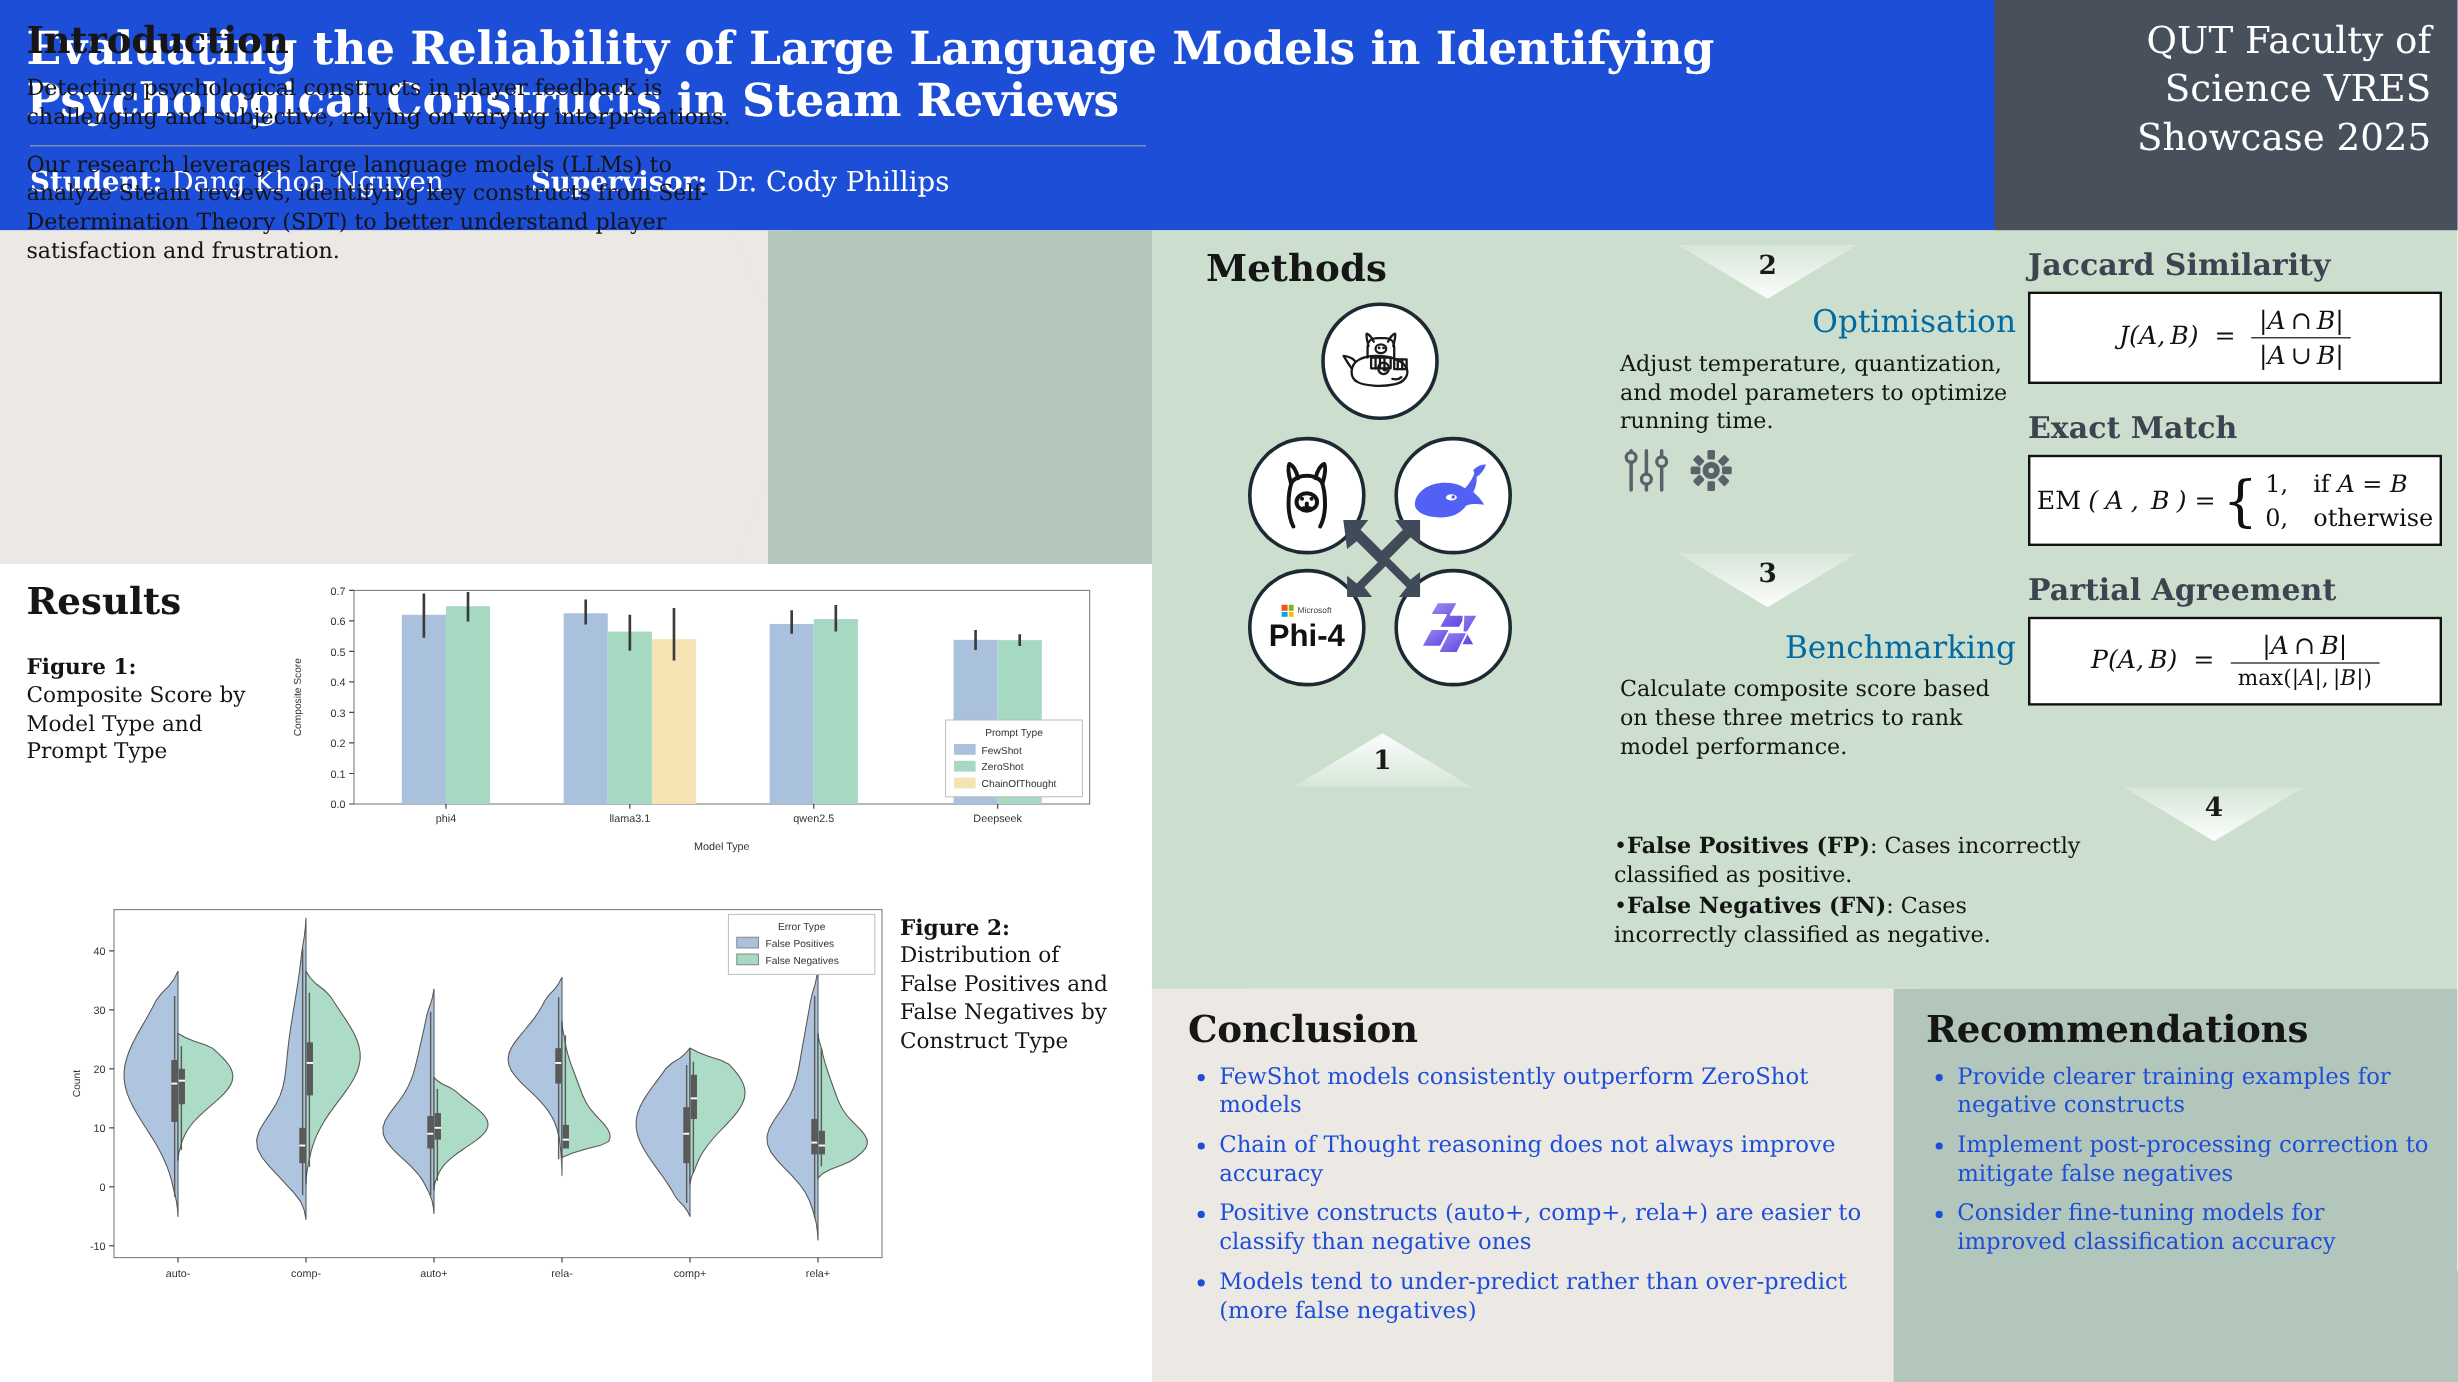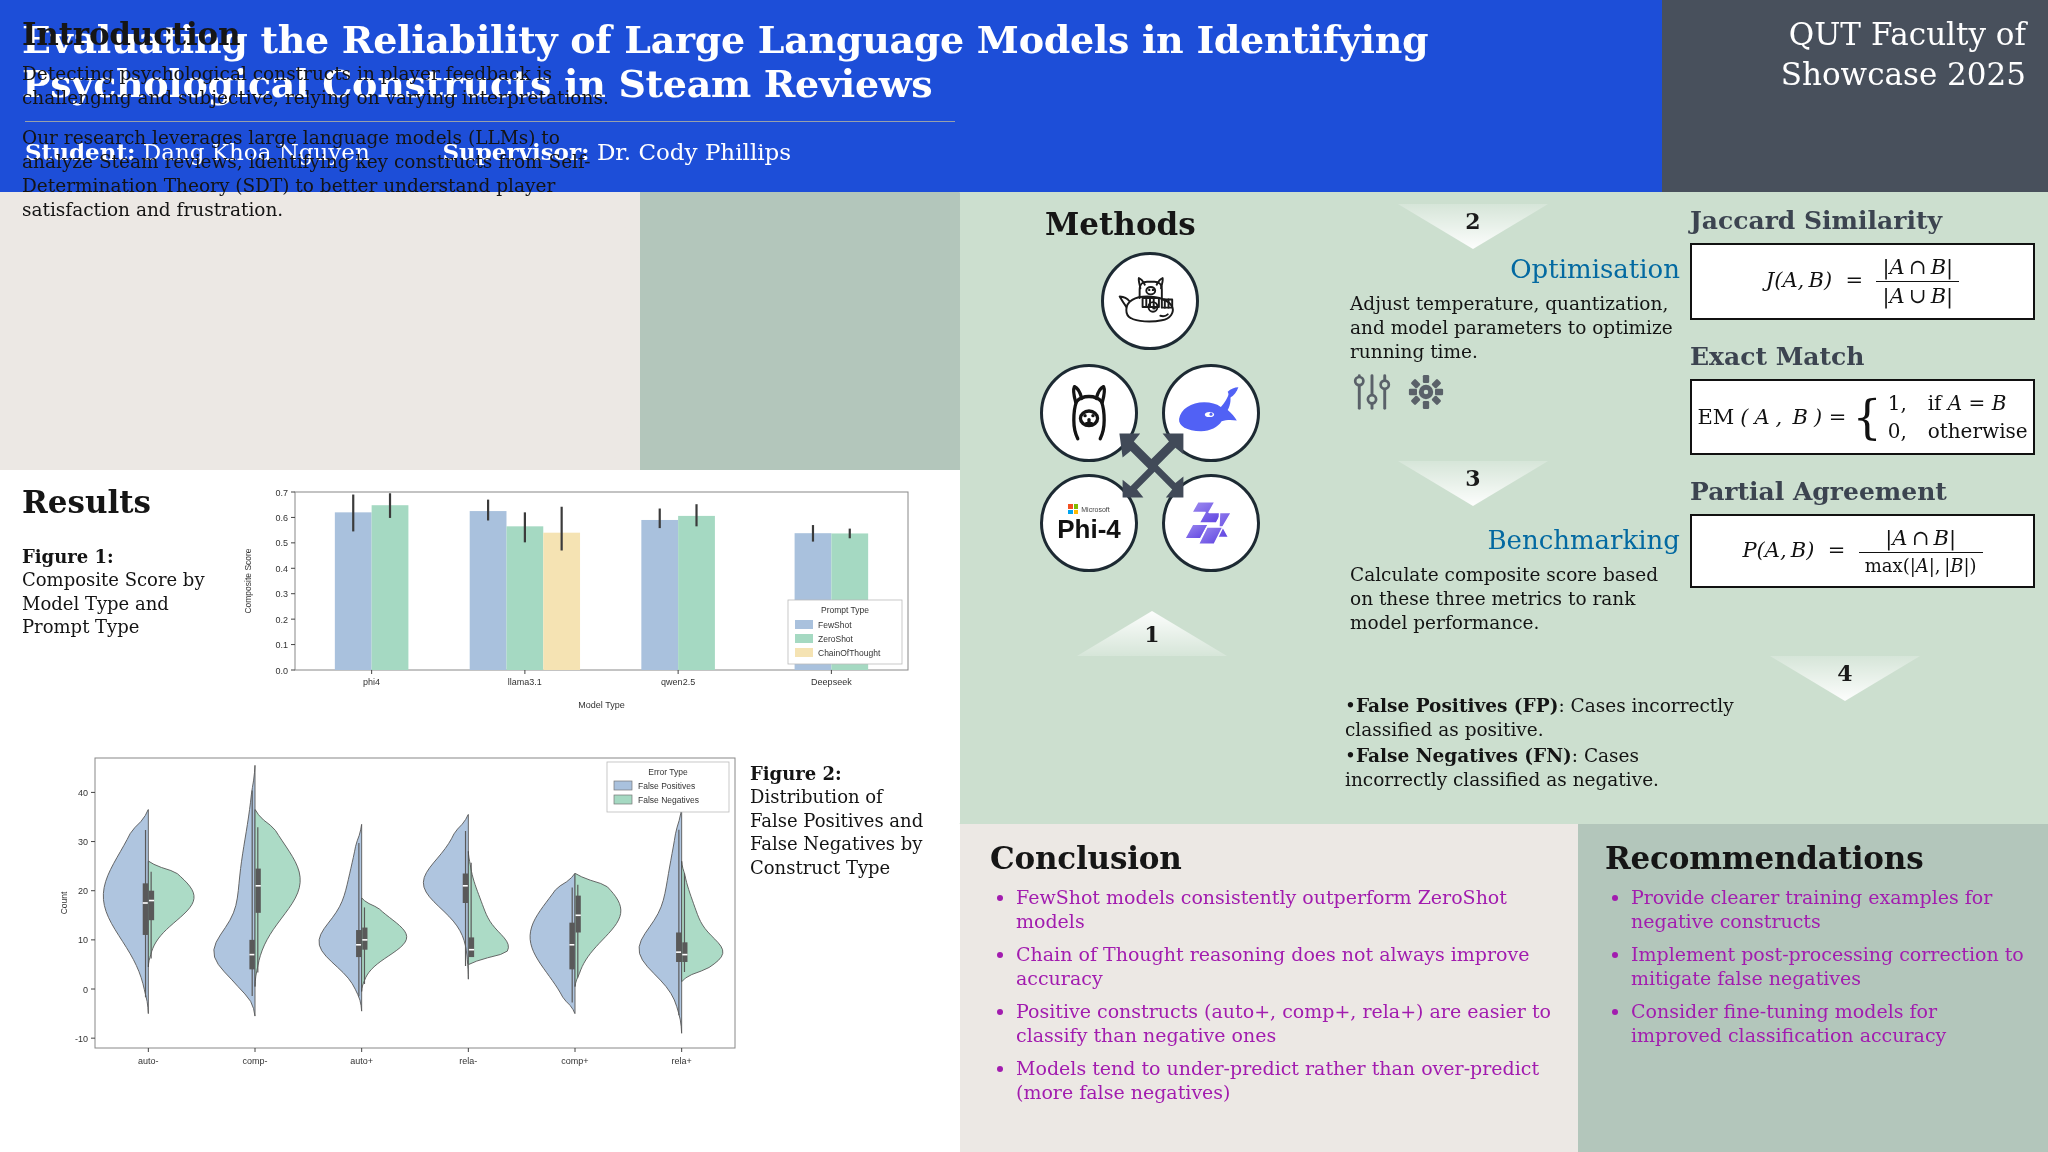--- a/index.html
+++ b/index.html
@@ -65,21 +65,21 @@
     background:#ccdfcf;
   }
   .methods-notch{
     position:absolute;left:920px;top:192px;width:120px;height:632px;
     background:#ccdfcf;
     clip-path:polygon(33% 0,100% 0,100% 100%,33% 100%,100% 50%);
   }
   .methods-h{
     position:absolute;left:1005px;top:206px;
     font-family:"DejaVu Serif", serif;font-weight:700;
-    font-size:31px;color:#161616;margin-left:40px;
+    font-size:31px;color:#161616;
   }
 
   
   .cluster{position:absolute;left:1000px;top:252px;width:300px;height:340px;}
   .mcircle{
     position:absolute;width:98px;height:98px;border-radius:50%;
     background:#ffffff;border:3px solid #1d2a33;
     display:flex;align-items:center;justify-content:center;
     box-sizing:border-box;overflow:hidden;
   }
@@ -152,21 +152,21 @@
   .conclusion{
     position:absolute;left:960px;top:824px;width:640px;height:328px;background:#ece8e4;
   }
   .conclusion-clip{
     position:absolute;left:1570px;top:824px;width:110px;height:328px;background:#ece8e4;
     clip-path:polygon(0 0,40% 0,100% 50%,40% 100%,0 100%);
   }
   .recommend{
     position:absolute;left:1578px;top:824px;width:470px;height:328px;background:#b3c6bb;
   }
-  .bl{margin:0;padding-left:26px;font-size:19px;line-height:1.26;color:#a21caf;}
+  .bl{margin:0;padding-left:26px;font-size:19px;line-height:1.26;color:#1d4ed8;}
   .bl li{margin-bottom:9px;}
 
   
   .chartbox{position:absolute;background:#ffffff;}
   svg text{font-family:"Liberation Sans",sans-serif;}
 </style>
 </head>
 <body>
 
 <div id="poster">
@@ -181,20 +181,21 @@
       <div class="byline">
         <span class="lbl">Student:</span>
         <span>Dang Khoa Nguyen</span>
         <span class="sep"></span>
         <span class="lbl">Supervisor:</span>
         <span>Dr. Cody Phillips</span>
       </div>
     </div>
     <div class="header-right">
       <div>QUT Faculty of</div>
+      <div>Science VRES</div>
       <div>Showcase 2025</div>
     </div>
   </div>
 
   <div class="intro"></div>
   <div class="intro-clip"></div>
   <div class="intro-inner">
     <h2 class="sec-h">Introduction</h2>
     <div class="body-txt">
       <p>Detecting psychological constructs in player feedback is challenging and subjective, relying on varying interpretations.</p>

